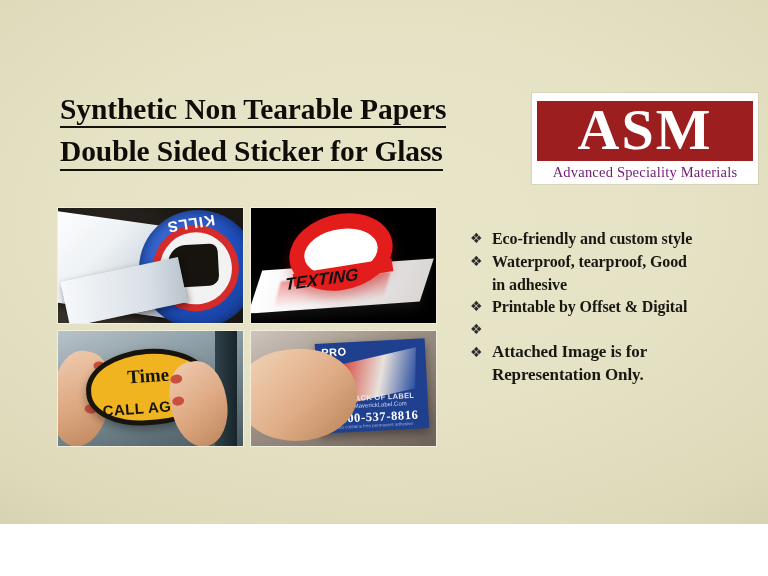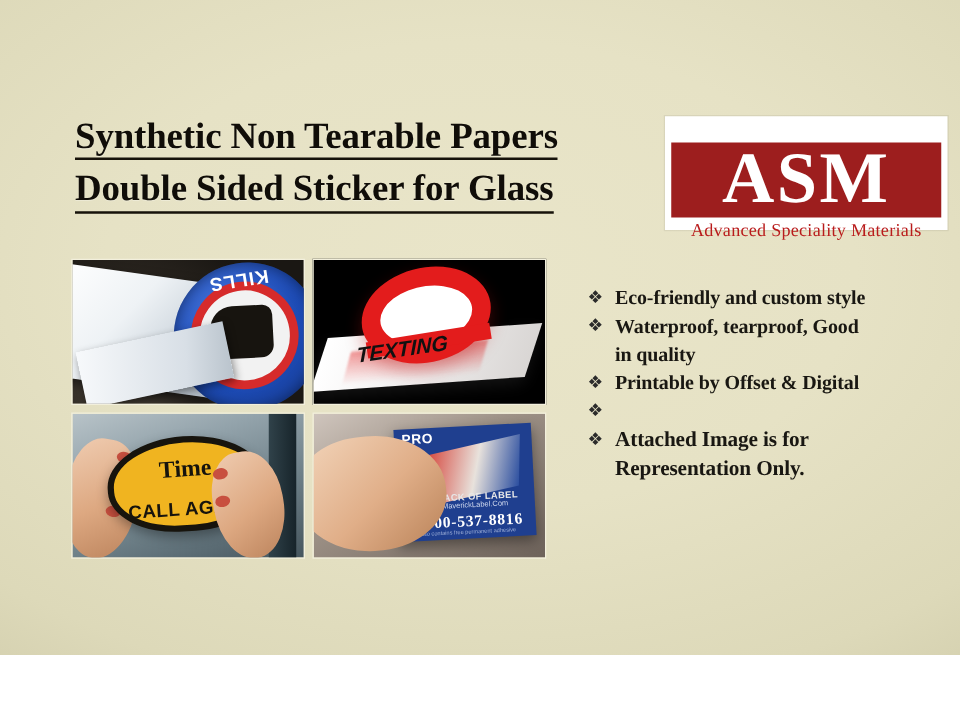--- a/index.html
+++ b/index.html
@@ -51,21 +51,21 @@
 
   
   #logo {
     position: absolute;
     left: 532px;
     top: 93px;
     width: 226px;
     height: 91px;
     background: #ffffff;
     box-sizing: border-box;
-    padding: 21px 5px 3px 5px;
+    padding: 8px 5px 3px 5px;
     box-shadow: 0 0 0 1px rgba(0,0,0,0.06);
   }
   #logo-mark {
     height: 60px;
     background: #9d1e1e;
     position: relative;
     overflow: hidden;
     display: block;
   }
   #logo-mark-text {
@@ -79,21 +79,21 @@
     line-height: 58px;
     letter-spacing: 2px;
     color: #ffffff;
     -webkit-text-stroke: 0px;
   }
   #logo-tagline {
     text-align: center;
     font-family: "Liberation Serif", serif;
     font-size: 14.5px;
     line-height: 22px;
-    color: #b91c1c;
+    color: #701a75;
     letter-spacing: 0.2px;
     white-space: nowrap;
   }
 
   
   #photo-grid {
     position: absolute;
     left: 57px;
     top: 207px;
     width: 380px;
@@ -461,21 +461,21 @@
       <span class="bullet-text">Eco-friendly and custom style</span>
     </div>
 
     <div class="bullet-row">
       <span class="bullet-mark">❖</span>
       <span class="bullet-text">Waterproof,  tearproof, Good</span>
     </div>
 
     <div class="bullet-row">
       <span class="bullet-mark"></span>
-      <span class="bullet-text">in quality</span>
+      <span class="bullet-text">in adhesive</span>
     </div>
 
     <div class="bullet-row">
       <span class="bullet-mark">❖</span>
       <span class="bullet-text"> Printable by Offset &amp; Digital</span>
     </div>
 
     <div class="bullet-row">
       <span class="bullet-mark">❖</span>
     </div>

